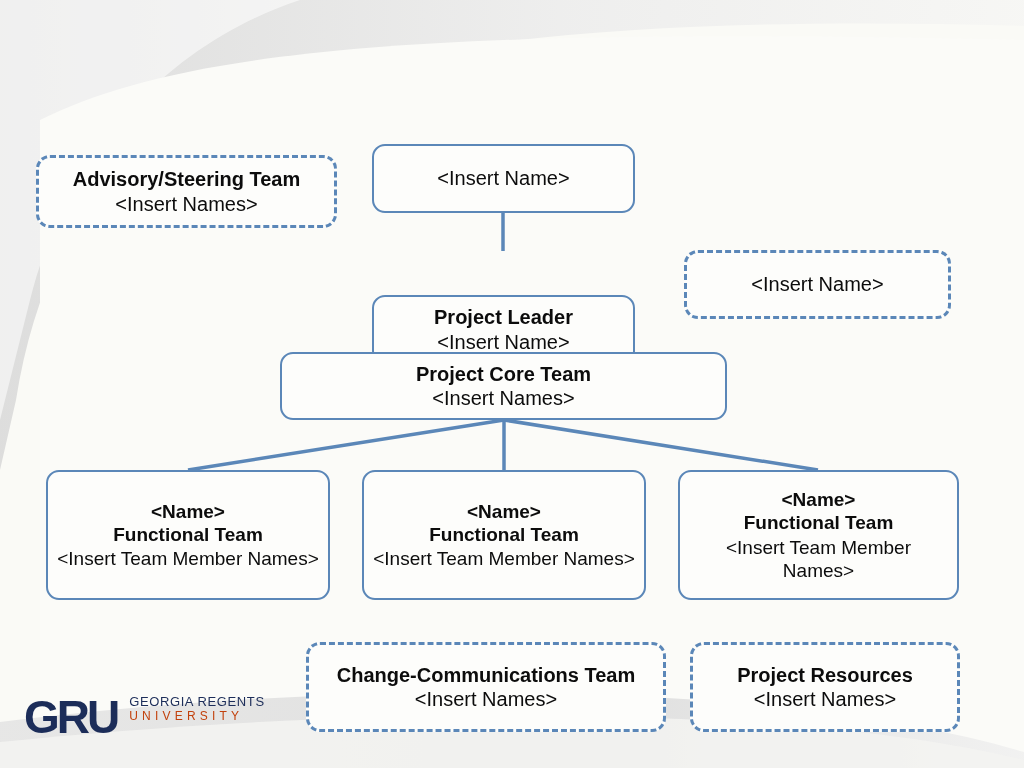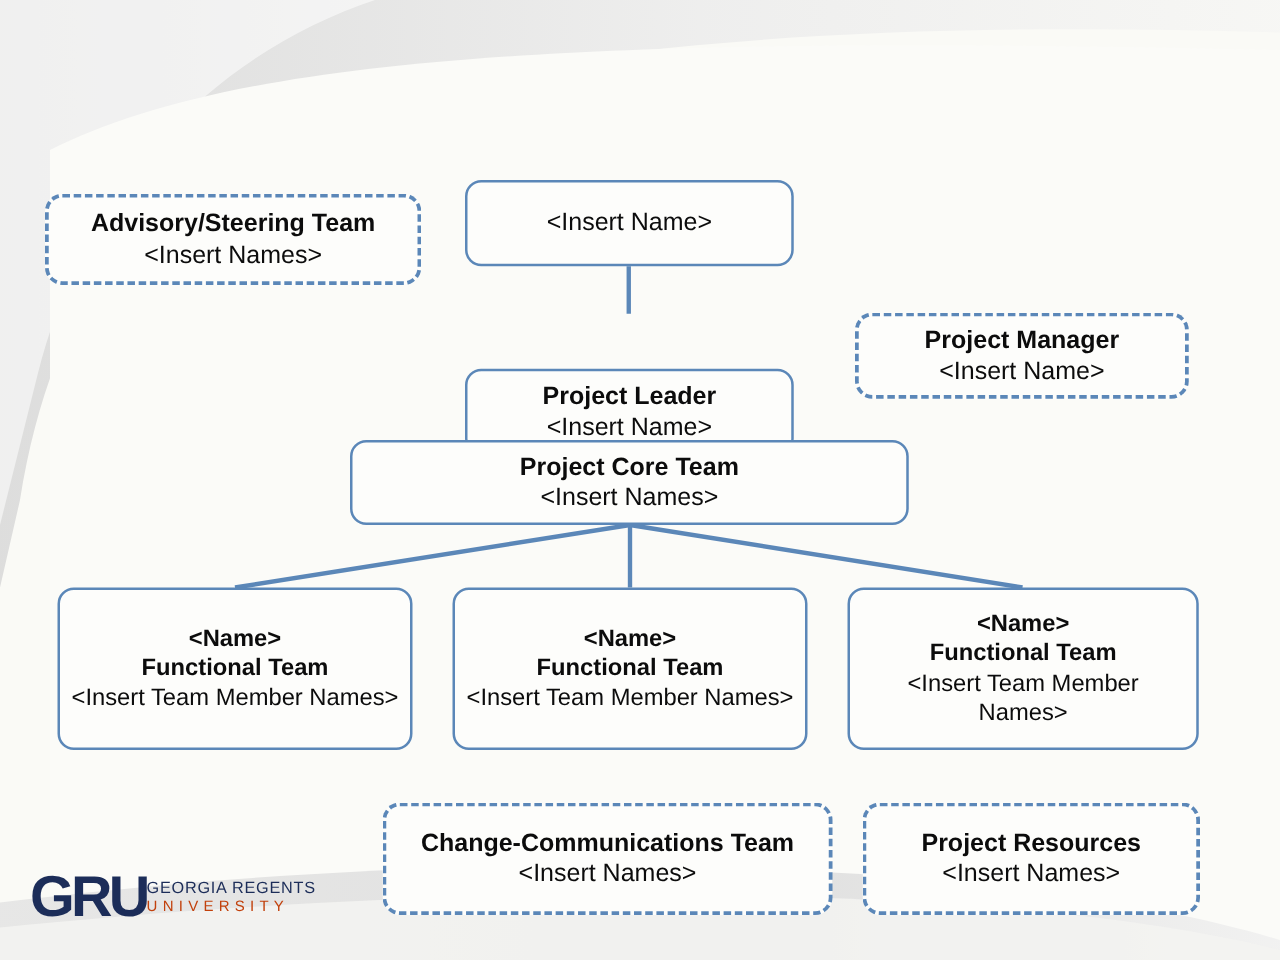--- a/index.html
+++ b/index.html
@@ -93,21 +93,22 @@
   #node-resources       { left: 690px; top: 642px; width: 270px; height: 90px; justify-content: center; }
 
   #node-func-1 .sub, #node-func-2 .sub, #node-func-3 .sub { margin-top: 1px; }
 
   
   #gru-logo {
     position: absolute;
     left: 24px;
     top: 694px;
     display: flex;
-    align-items: center;
+    align-items: flex-start;
+    gap: 12px;
   }
   #gru-logo .gru-mark {
     font-family: "Liberation Sans", "DejaVu Sans", sans-serif;
     font-weight: bold;
     font-size: 46px;
     letter-spacing: -3px;
     color: #1c2d59;
     line-height: 1;
   }
   #gru-logo .gru-words {
@@ -180,21 +181,20 @@
   <div class="node" id="node-sponsor">
     <span class="sub">&lt;Insert Name&gt;</span>
   </div>
 
   <div class="node" id="node-leader">
     <span class="ttl">Project Leader</span>
     <span class="sub">&lt;Insert Name&gt;</span>
   </div>
 
   <div class="node dashed" id="node-manager">
-    <span class="ttl">Project Manager</span>
     <span class="sub">&lt;Insert Name&gt;</span>
   </div>
 
   <div class="node" id="node-core">
     <span class="ttl">Project Core Team</span>
     <span class="sub">&lt;Insert Names&gt;</span>
   </div>
 
   <div class="node small" id="node-func-1">
     <span class="ttl">&lt;Name&gt;</span>

